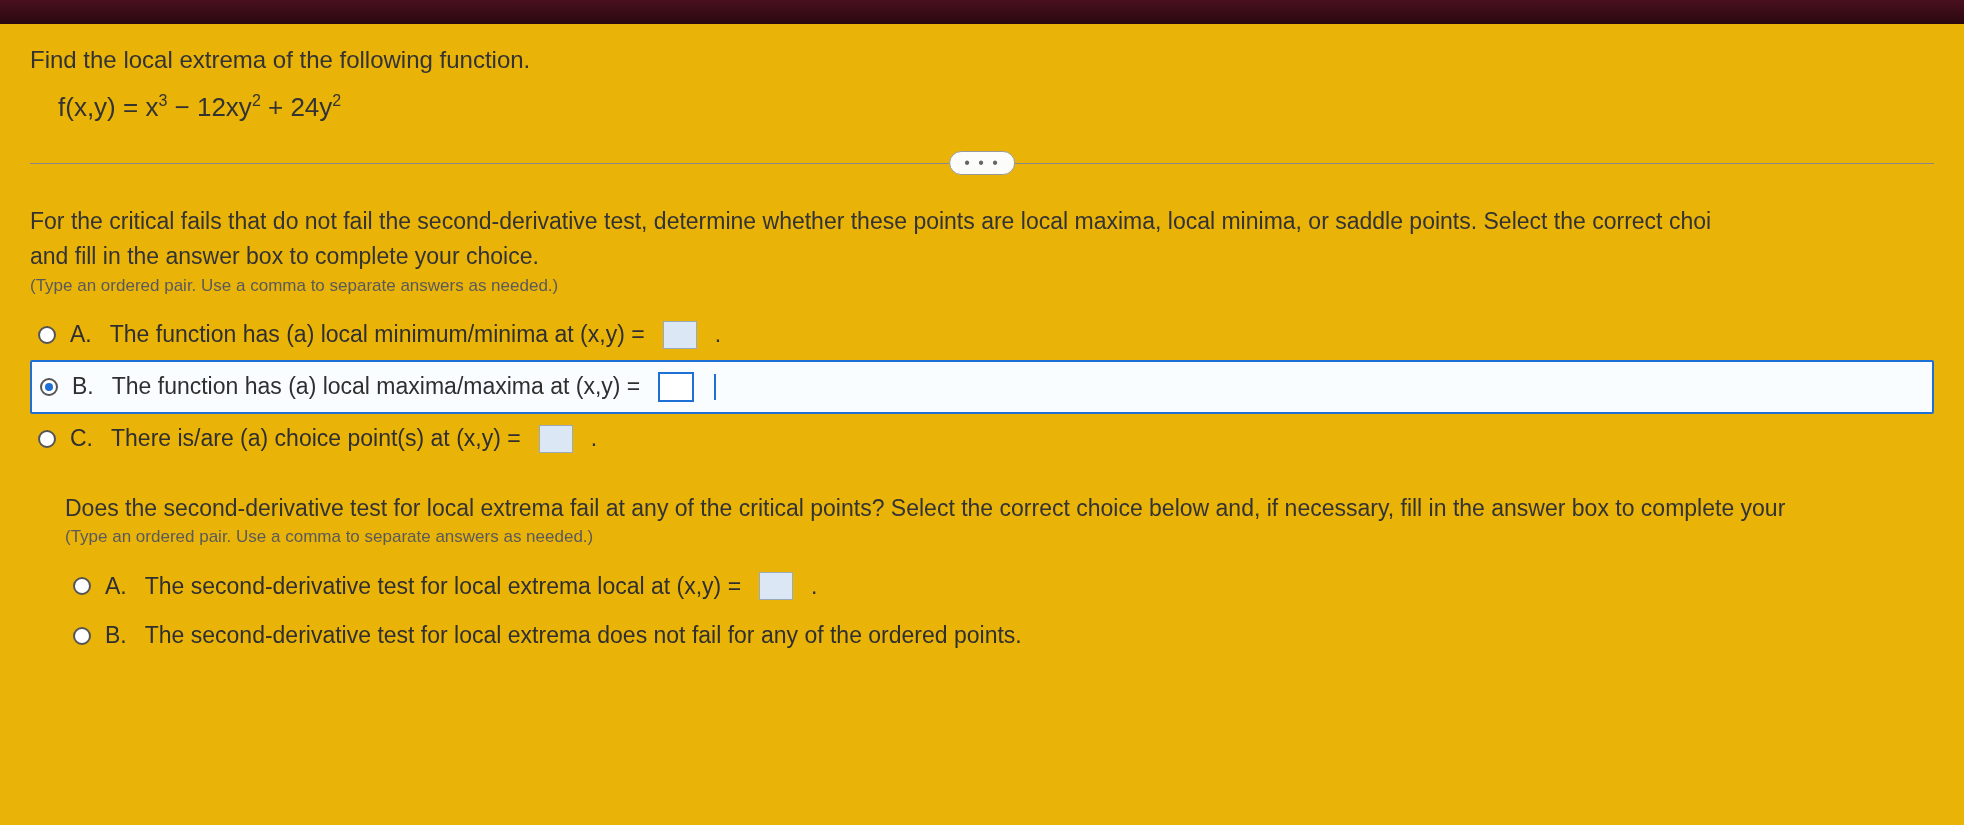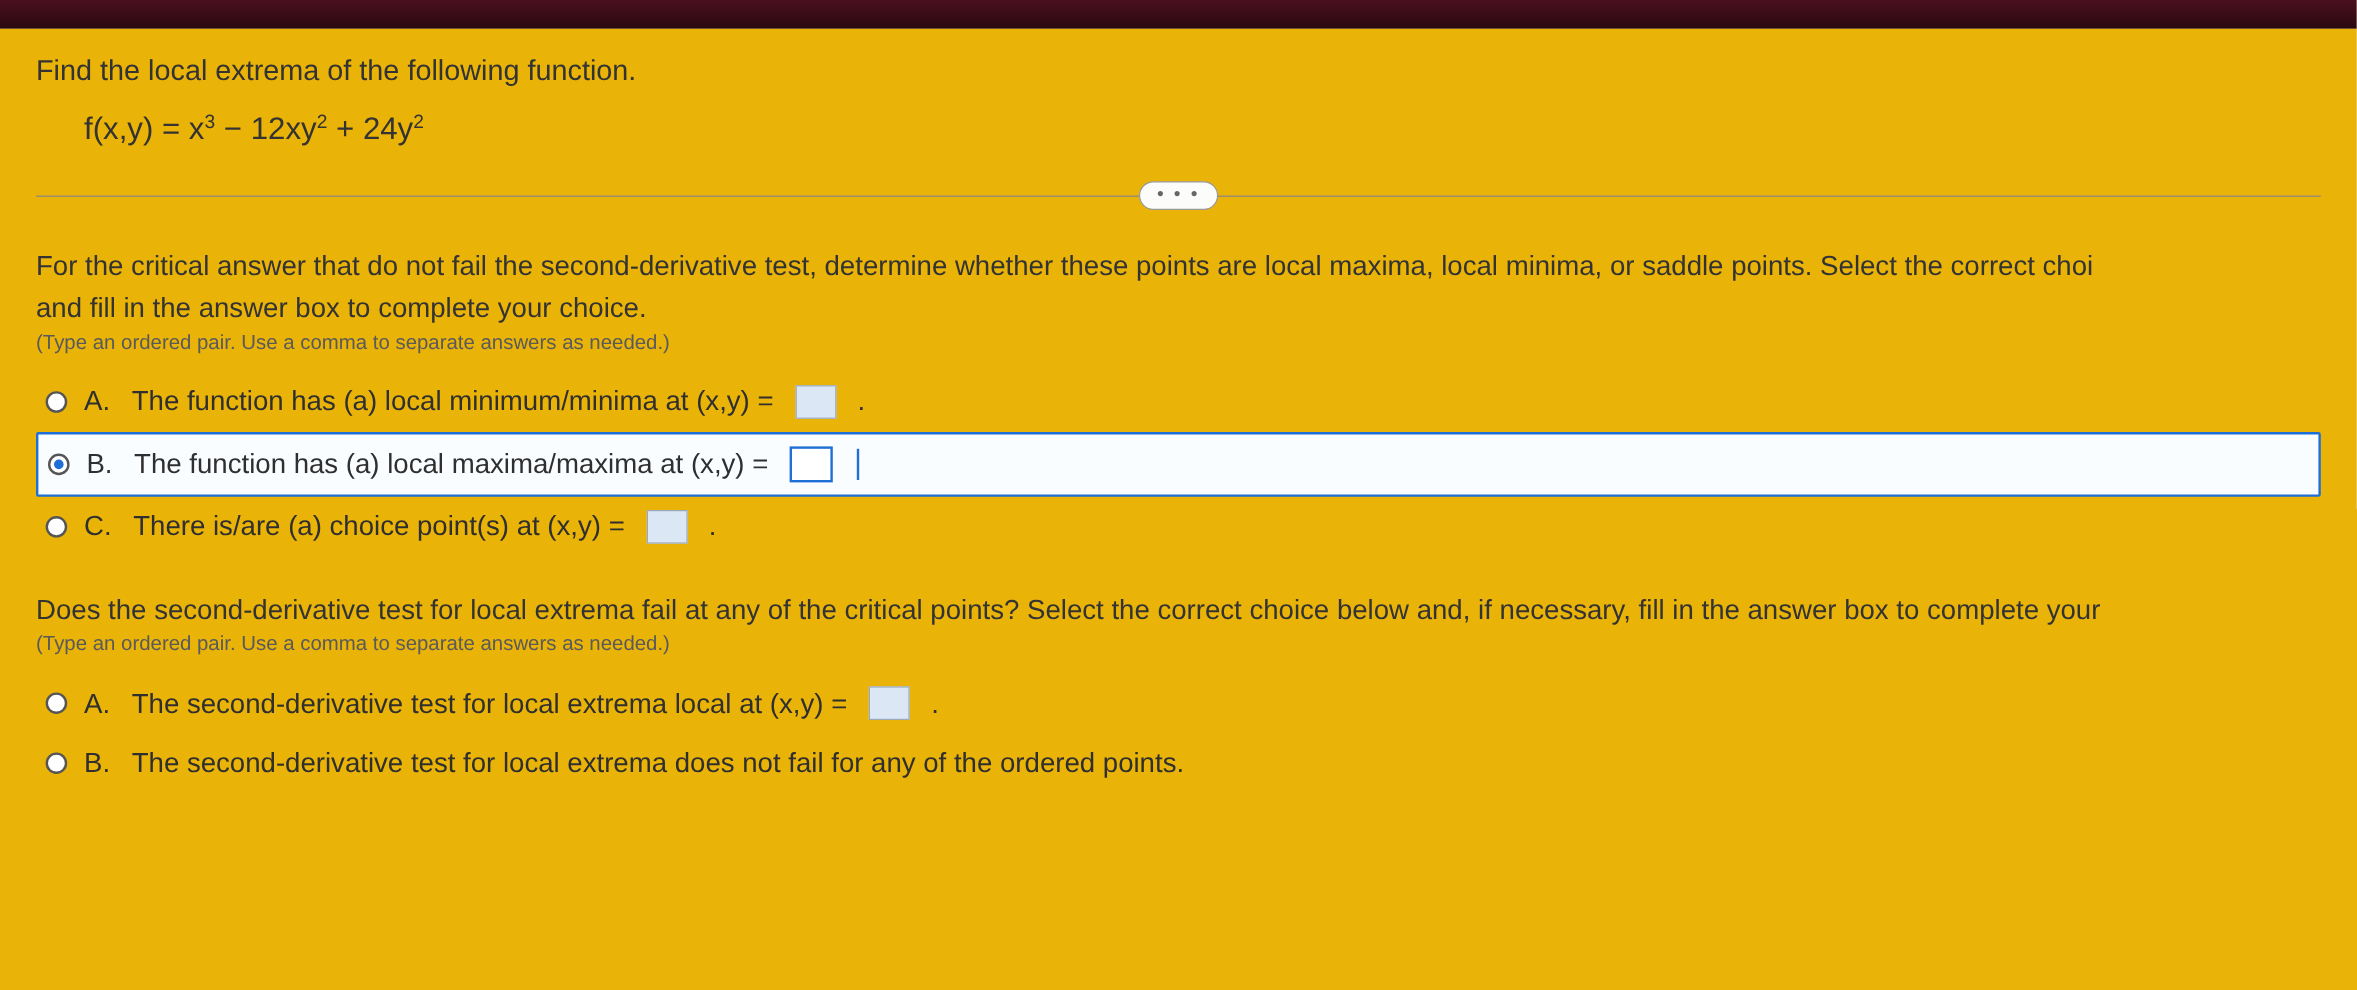--- a/index.html
+++ b/index.html
@@ -21,21 +21,21 @@
     height: calc(100% - 24px);
   }
   .instruction {
     font-size: 24px;
     color: #333;
     margin-bottom: 18px;
   }
   .formula {
     font-size: 26px;
     color: #333;
-    margin-left: 40px;
+    margin-left: 28px;
     margin-bottom: 28px;
   }
   .formula sup { font-size: 16px; vertical-align: super; }
   .divider-row {
     position: relative;
     height: 24px;
     margin-bottom: 30px;
   }
   .divider-line {
     border-top: 1px solid #888;
@@ -114,41 +114,42 @@
   }
   .cursor {
     display: inline-block;
     width: 2px; height: 26px;
     background: #1e6fd6;
     vertical-align: middle;
     margin-left: 2px;
   }
   .section2 {
     margin-top: 28px;
+    margin-left: 35px;
   }
 </style>
 </head>
 <body>
 
 <div class="top-bar"></div>
 
 <div class="page">
 
   <div class="instruction">Find the local extrema of the following function.</div>
 
   <div class="formula">
     f(x,y) = x<sup>3</sup> − 12xy<sup>2</sup> + 24y<sup>2</sup>
   </div>
 
   <div class="divider-row">
     <div class="divider-line"></div>
     <div class="dots-pill">• • •</div>
   </div>
 
-  <div class="para">For the critical answer that do not fail the second-derivative test, determine whether these points are local maxima, local minima, or saddle points. Select the correct choi</div>
+  <div class="para">For the critical fails that do not fail the second-derivative test, determine whether these points are local maxima, local minima, or saddle points. Select the correct choi</div>
   <div class="para">and fill in the answer box to complete your choice.</div>
   <div class="hint">(Type an ordered pair. Use a comma to separate answers as needed.)</div>
 
   <div class="options">
 
     <div class="option-row">
       <span class="radio">
           <span class="dot"></span>
         </span>
       <span class="letter">A.</span>

